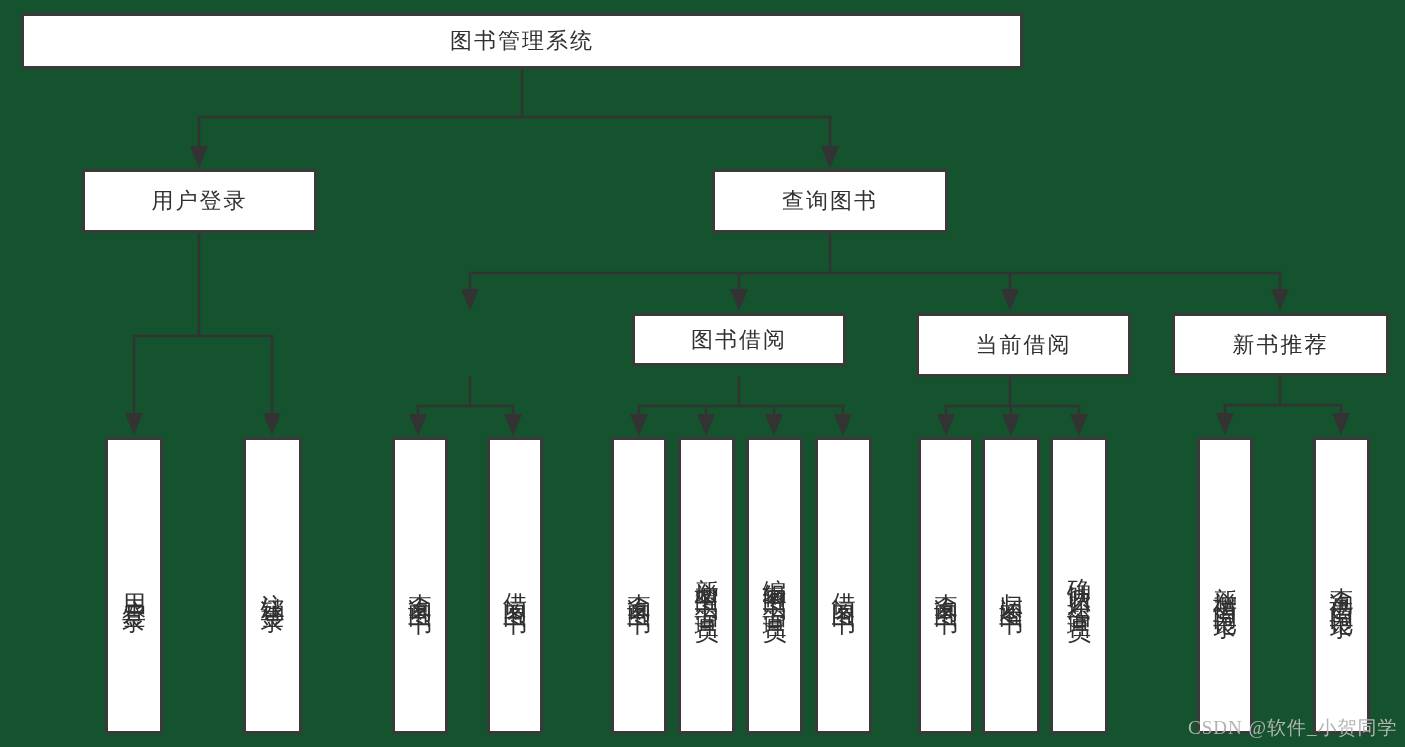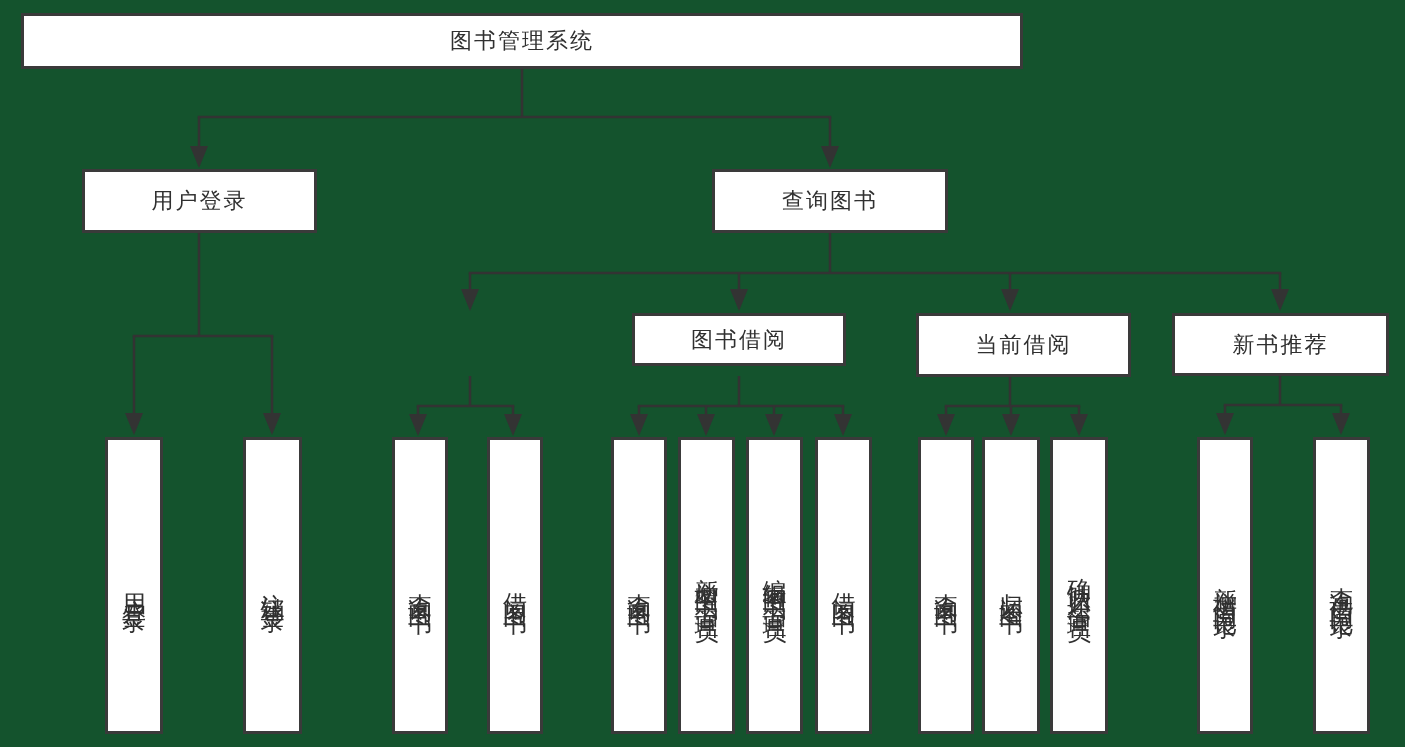--- a/index.html
+++ b/index.html
@@ -142,14 +142,15 @@
   <div class="box vbox" style="left:746px;width:57px">编辑图书（管理员）</div>
   <div class="box vbox" style="left:815px;width:57px">借阅图书</div>
 
   <div class="box vbox" style="left:918px;width:56px">查询图书</div>
   <div class="box vbox" style="left:982px;width:58px">归还图书</div>
   <div class="box vbox" style="left:1050px;width:58px">确认归还（管理员）</div>
 
   <div class="box vbox" style="left:1197px;width:56px">新增借阅记录</div>
   <div class="box vbox" style="left:1313px;width:57px">查询借阅记录</div>
 
+  <div class="watermark">CSDN @软件_小贺同学</div>
 
 </div>
 
 </body></html>

